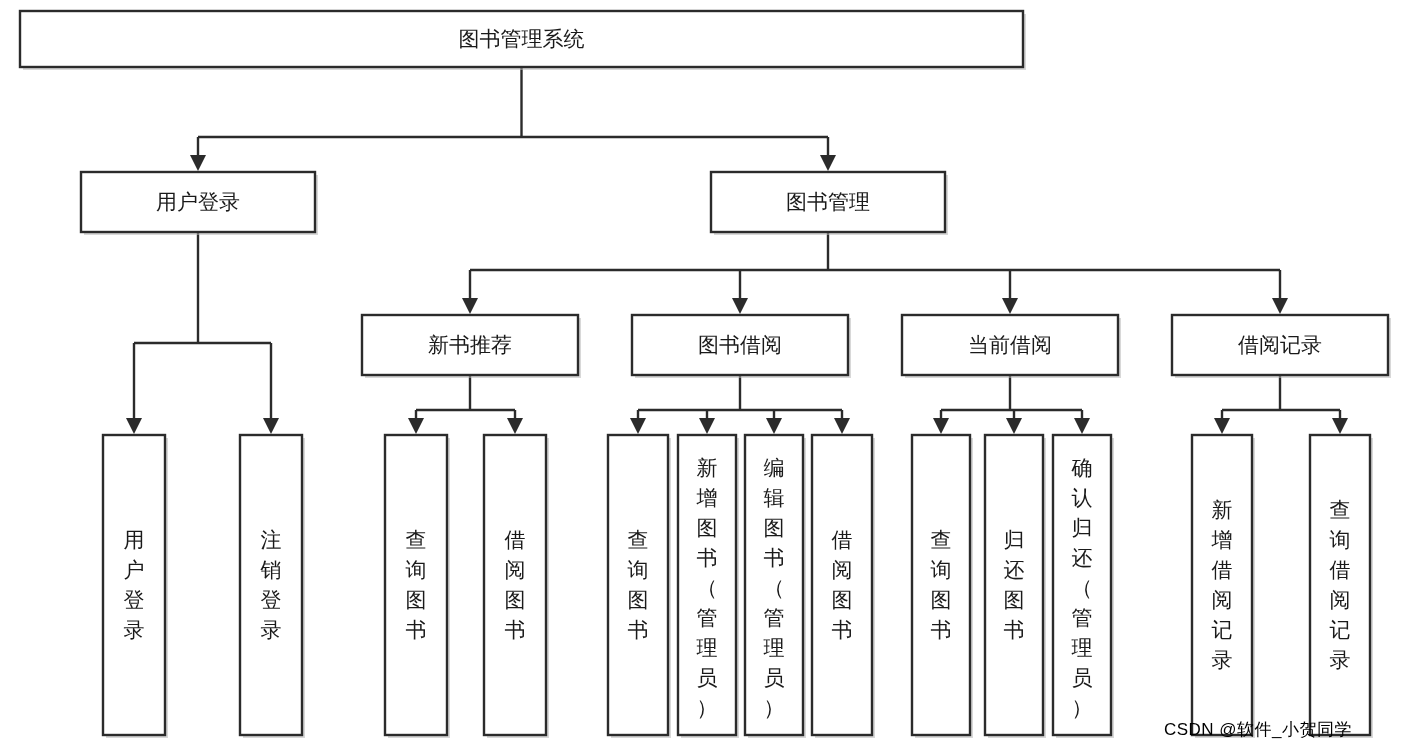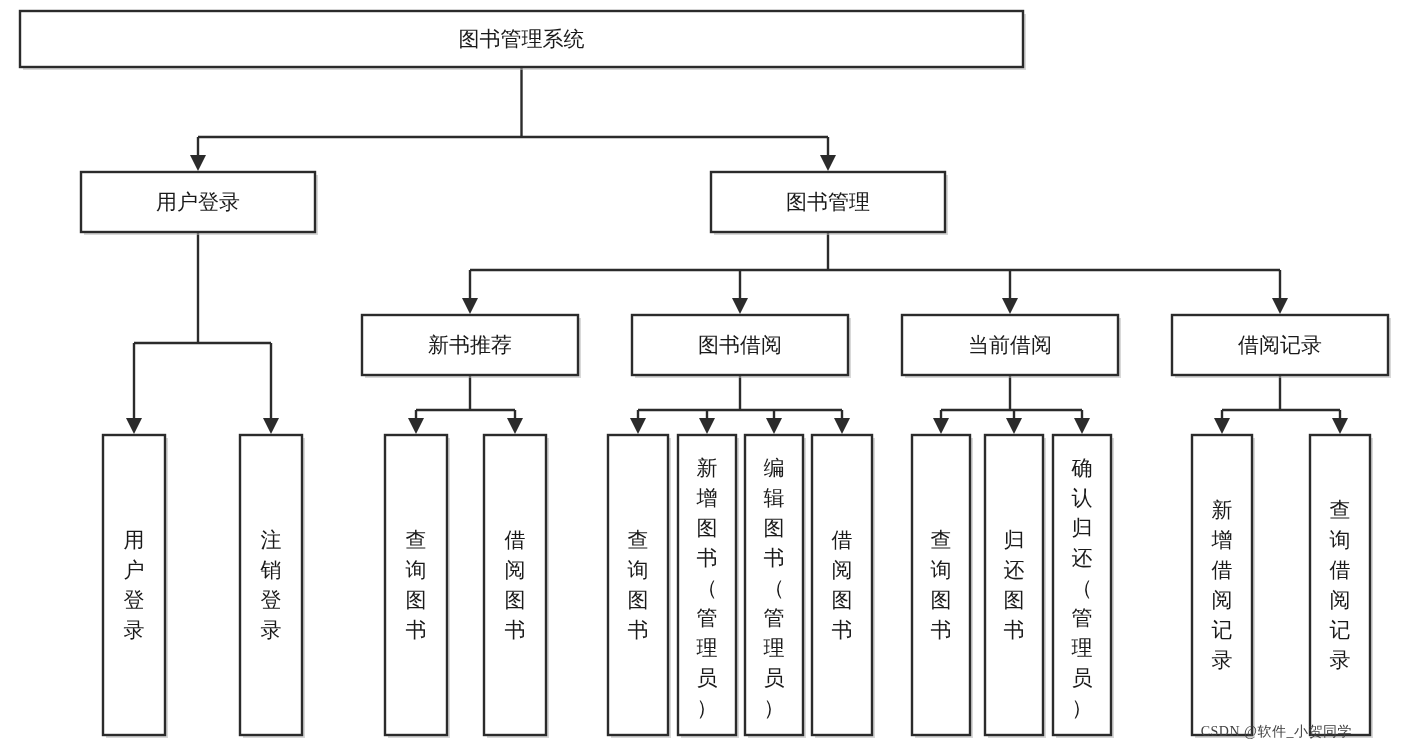--- a/index.html
+++ b/index.html
@@ -55,23 +55,23 @@
     stroke-linecap: butt;
   }
   .arrow-head {
     fill: #2b2b2b;
     stroke: none;
   }
   .watermark {
     position: absolute;
     right: 8px;
     bottom: 6px;
-    font-family: Liberation Serif, serif;
-    font-size: 14px;
-    color: #404040;
+    font-family: Liberation Sans, sans-serif;
+    font-size: 17px;
+    color: #000000;
     letter-spacing: 0.5px;
     white-space: nowrap;
     pointer-events: none;
   }
 </style>
 </head>
 <body>
 
 <div id="diagram-root">
   <svg class="diagram-canvas" viewBox="0 0 1405 747" xmlns="http://www.w3.org/2000/svg">

